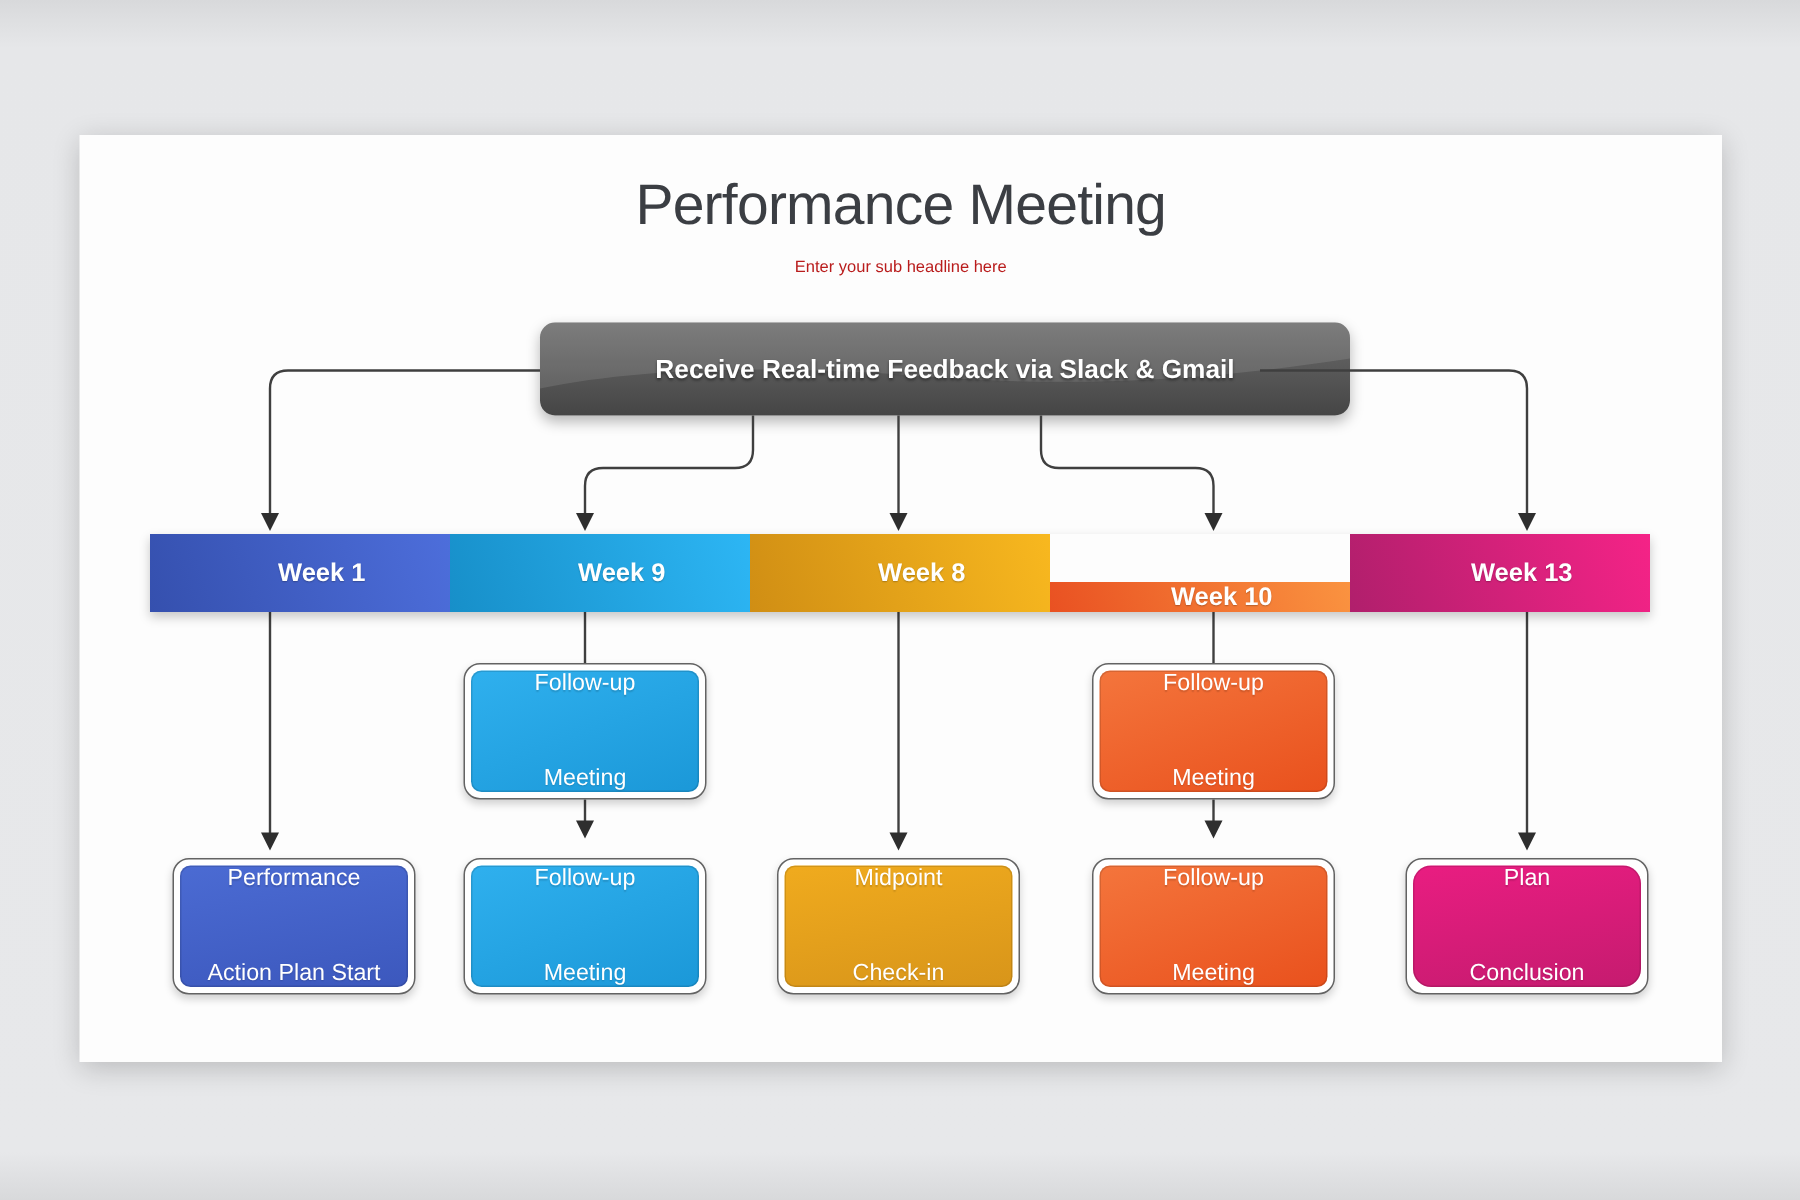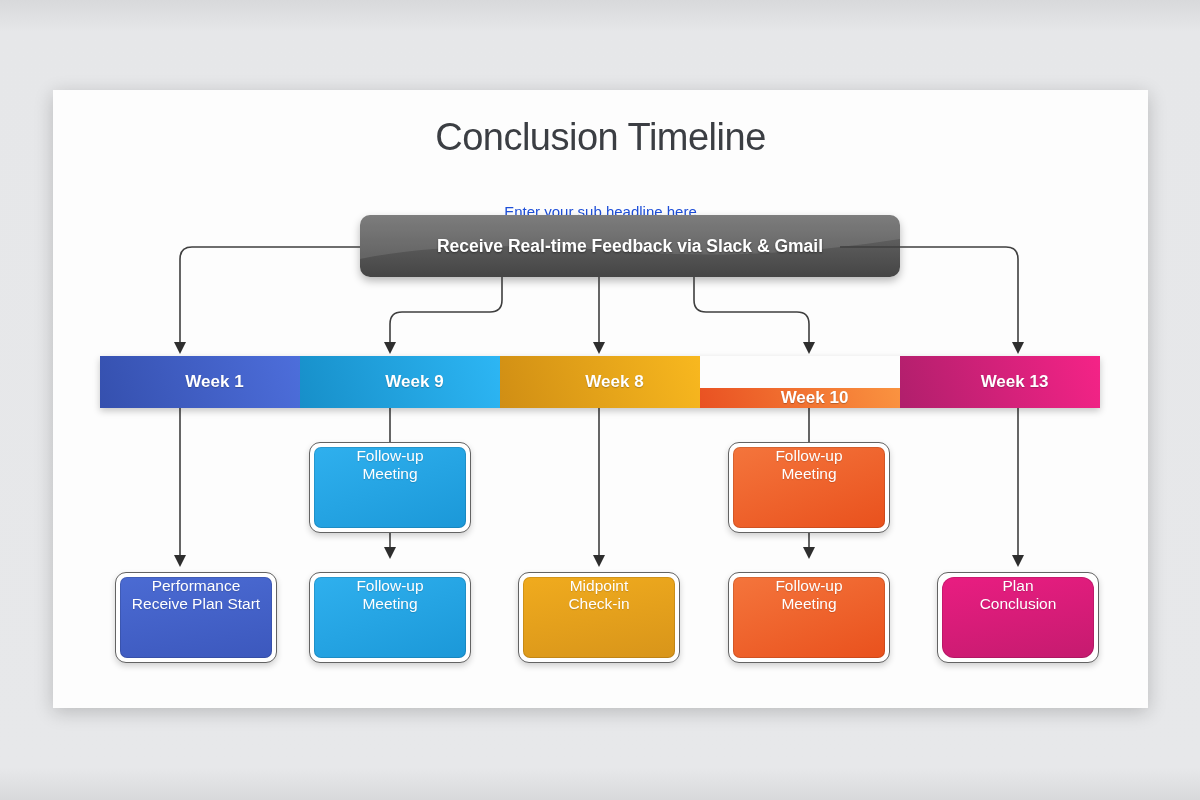--- a/index.html
+++ b/index.html
@@ -18,21 +18,21 @@
     background:#fdfdfd;
     box-shadow:0 4px 18px rgba(0,0,0,0.20);
   }
   .title{
     position:absolute;top:26px;left:0;width:100%;
     text-align:center;font-size:38px;letter-spacing:-0.5px;
     color:#3b3e43;
   }
   .subtitle{
     position:absolute;top:82px;left:0;width:100%;
-    text-align:center;font-size:15px;color:#1d4ed8;margin-top:31px;
+    text-align:center;font-size:11px;color:#b91c1c;
   }
   .banner{
     position:absolute;left:307px;top:125px;width:540px;height:62px;
     border-radius:10px;
     box-shadow:0 4px 9px rgba(0,0,0,0.28);
     display:flex;align-items:center;justify-content:center;
     overflow:hidden;
   }
   .banner .gloss{
     position:absolute;left:0;top:0;width:100%;height:100%;pointer-events:none;
@@ -57,40 +57,40 @@
     padding-left:29px;
   }
   .node{
     position:absolute;width:162px;height:91px;box-sizing:border-box;
     background:#ffffff;border:1.6px solid #636363;border-radius:11px;
     padding:4px;
     box-shadow:0 3px 6px rgba(0,0,0,0.18);
   }
   .node .fill{
     width:100%;height:100%;border-radius:7px;
-    display:flex;flex-direction:column;align-items:center;justify-content:flex-start;
+    display:flex;flex-direction:column;align-items:center;justify-content:space-between;
     color:#ffffff;font-size:15.5px;
     box-shadow:inset 0 0 0 1px rgba(0,0,0,0.12);
     text-shadow:0 1px 1px rgba(0,0,0,0.15);
   }
   .mid-2{left:256px;top:352px;}
   .mid-4{left:675px;top:352px;}
   .bot-1{left:46px;top:482px;margin-left:16px;}
   .bot-2{left:256px;top:482px;}
   .bot-3{left:465px;top:482px;}
   .bot-4{left:675px;top:482px;}
   .bot-5{left:884px;top:482px;}
 </style>
 </head>
 <body>
 
 <div class="stage">
   <div class="slide">
 
-    <div class="title">Conclusion Timeline</div>
+    <div class="title">Performance Meeting</div>
     <div class="subtitle">Enter your sub headline here</div>
 
     <div class="banner" style="background: linear-gradient(rgb(109, 109, 109), rgb(69, 69, 69));">
       <svg class="gloss" viewBox="0 0 480 62" preserveAspectRatio="none">
         <path d="M0,0 H480 V24 C400,38 320,44 230,36 C140,28 60,30 0,44 Z" fill="rgba(255,255,255,0.11)"></path>
       </svg>
       <span class="label">Receive Real-time Feedback via Slack &amp; Gmail</span>
     </div>
 
     <svg class="connectors" width="1095" height="618" viewBox="0 0 1095 618">
@@ -137,21 +137,21 @@
     <div class="node mid-4">
       <div class="fill" style="background: linear-gradient(160deg, rgb(244, 117, 60), rgb(233, 81, 29));">
         <span>Follow-up</span>
         <span>Meeting</span>
       </div>
     </div>
 
     <div class="node bot-1">
       <div class="fill" style="background: linear-gradient(170deg, rgb(75, 107, 211), rgb(60, 88, 189));">
         <span>Performance</span>
-        <span>Receive Plan Start</span>
+        <span>Action Plan Start</span>
       </div>
     </div>
     <div class="node bot-2">
       <div class="fill" style="background: linear-gradient(160deg, rgb(47, 176, 238), rgb(27, 152, 216));">
         <span>Follow-up</span>
         <span>Meeting</span>
       </div>
     </div>
     <div class="node bot-3">
       <div class="fill" style="background: linear-gradient(170deg, rgb(240, 171, 30), rgb(216, 149, 26));">

